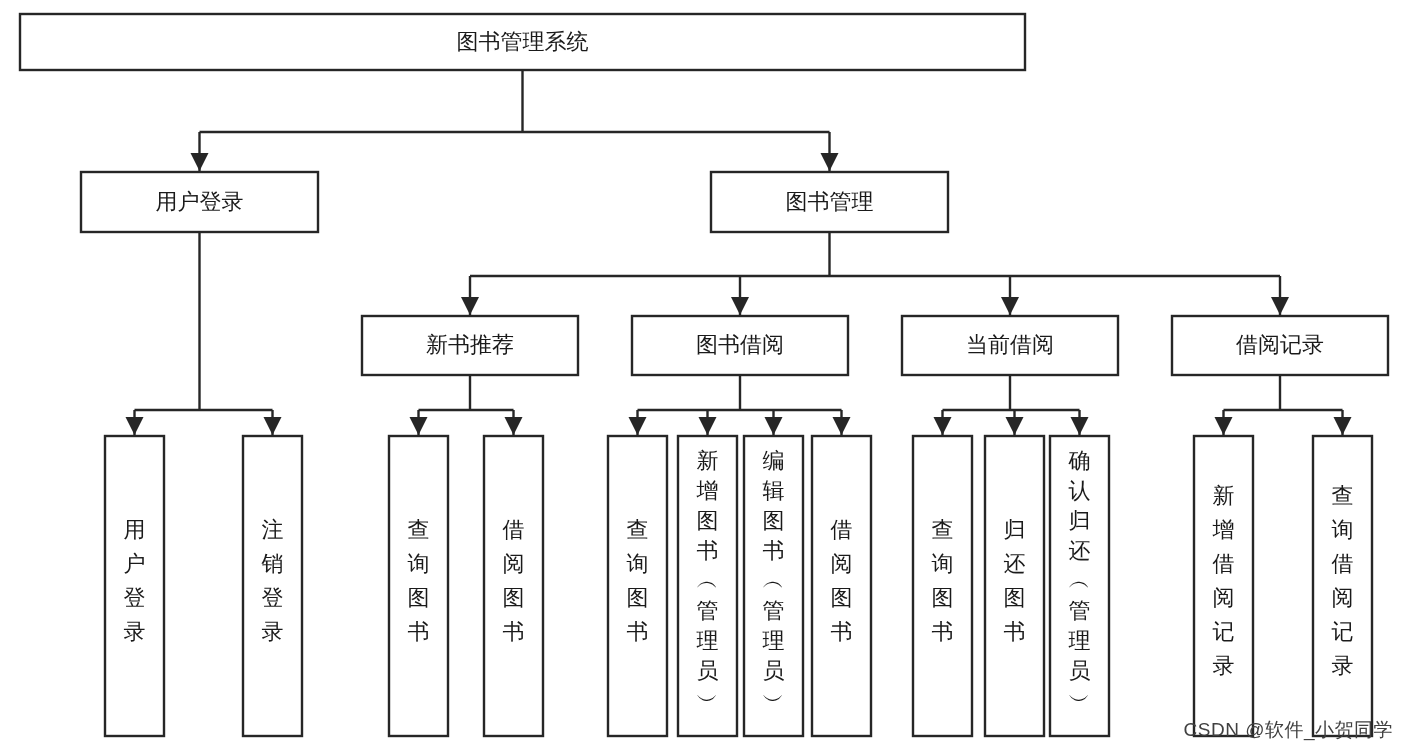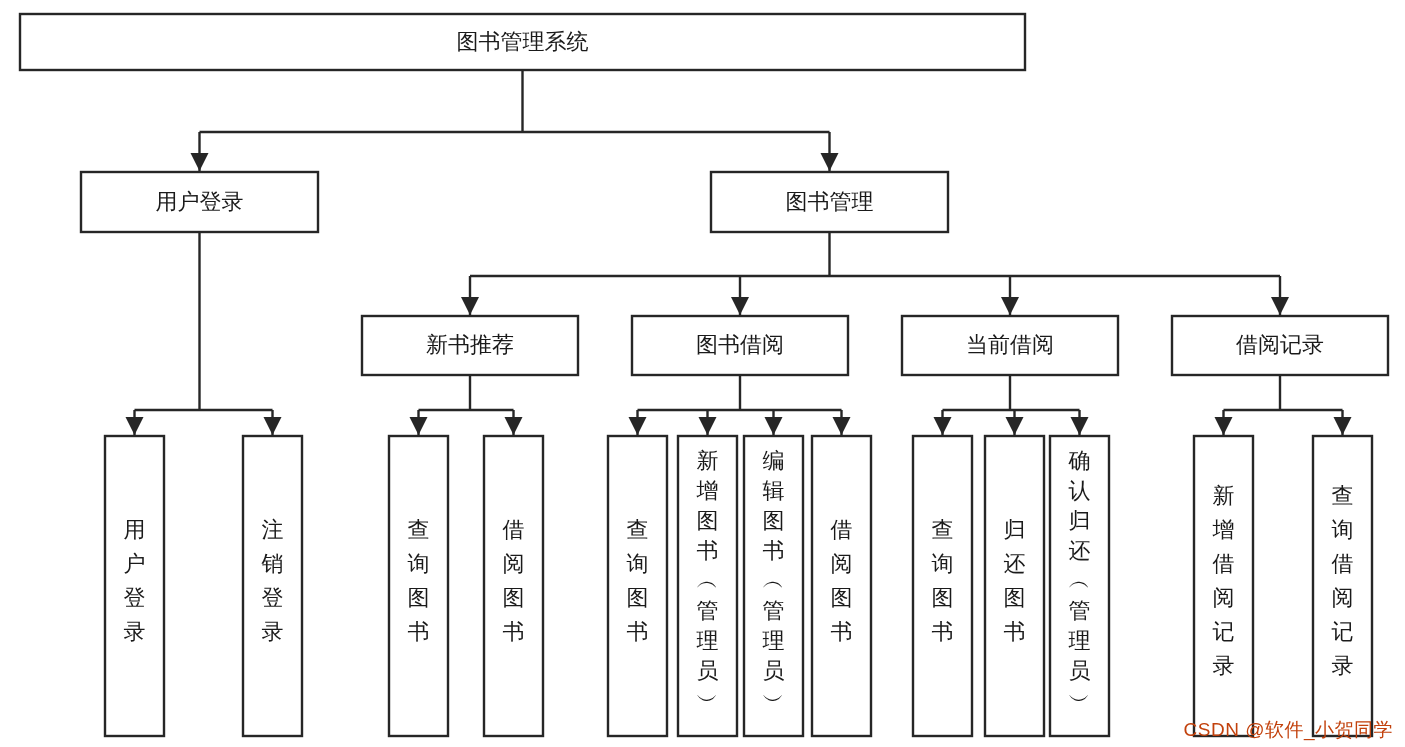--- a/index.html
+++ b/index.html
@@ -54,21 +54,21 @@
   .arrow-head {
     fill: #262626;
     stroke: none;
   }
   .watermark {
     position: absolute;
     right: 12px;
     bottom: 4px;
     font-family: "Liberation Sans", "DejaVu Sans", sans-serif;
     font-size: 19px;
-    color: #c2410c;
+    color: #404040;
     white-space: nowrap;
     letter-spacing: 0.5px;
     user-select: none;
   }
 </style>
 </head>
 <body>
 
 <div id="diagram-root">
   <svg class="diagram-canvas" viewBox="0 0 1405 747">

